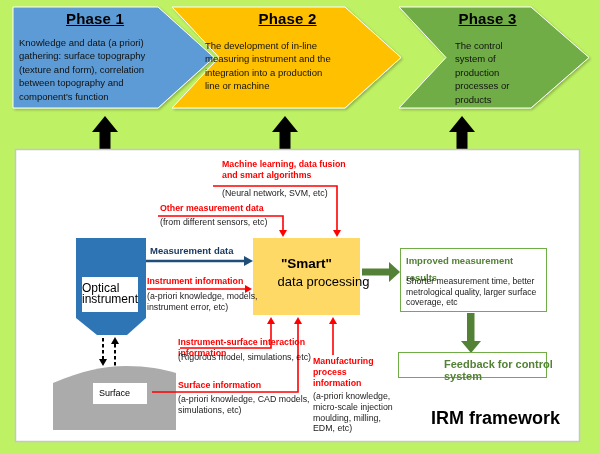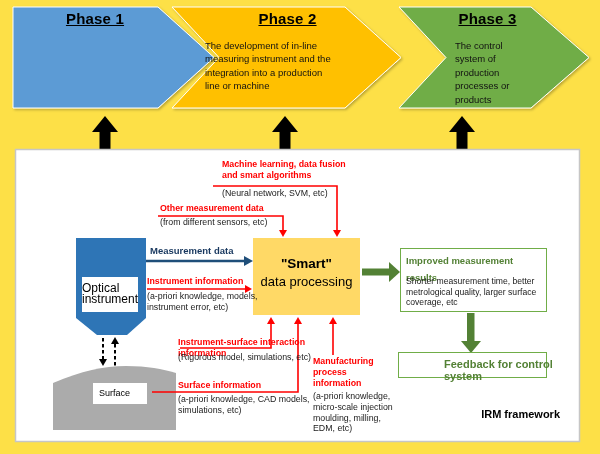--- a/index.html
+++ b/index.html
@@ -1,38 +1,38 @@
 <!DOCTYPE html>
 <html><head>
 <meta charset="utf-8">
 <style>
   html,body{margin:0;padding:0;background:#fff;}
   .stage{
-    position:relative;width:600px;height:454px;background:#fde047;
+    position:relative;width:600px;height:454px;background:#bef264;
     font-family:"Liberation Sans",sans-serif;overflow:hidden;
     -webkit-font-smoothing:antialiased;
   }
   .abs{position:absolute;}
   svg{position:absolute;left:0;top:0;}
   .phase-title{
     font-size:15px;font-weight:bold;text-decoration:underline;color:#000;
     text-align:center;letter-spacing:.2px;
   }
   .phase-body{font-size:9.5px;line-height:13.4px;color:#111;white-space:pre-line;}
   .red-label{font-size:8.8px;font-weight:bold;color:#ff0000;line-height:11px;white-space:pre-line;}
   .blk-detail{font-size:8.8px;color:#1a1a1a;line-height:10.8px;white-space:pre-line;}
   .navy-label{font-size:9.5px;font-weight:bold;color:#17375e;}
   .smart1{font-size:13.5px;font-weight:bold;color:#000;text-align:center;}
   .smart2{font-size:13px;color:#000;text-align:center;}
   .inst-label{font-size:12px;color:#000;text-align:left;line-height:11px;white-space:pre-line;}
   .surface-label{font-size:9px;color:#000;text-align:center;}
   .green-title{font-size:9.5px;font-weight:bold;color:#538135;line-height:17px;}
   .green-detail{font-size:8.6px;color:#1a1a1a;line-height:10.6px;white-space:pre-line;}
   .feedback-label{font-size:11px;font-weight:bold;color:#538135;}
-  .irm{font-size:11px;font-weight:bold;color:#000;text-align:right;}
+  .irm{font-size:18px;font-weight:bold;color:#000;text-align:right;}
 </style>
 </head>
 <body>
 
 <div class="stage">
 
   <svg width="600" height="454" viewBox="0 0 600 454">
     <defs>
       <filter id="ds" x="-20%" y="-20%" width="140%" height="140%">
         <feDropShadow dx="1.5" dy="1.5" stdDeviation="1" flood-color="#000" flood-opacity="0.25"></feDropShadow>
@@ -86,20 +86,25 @@
     <rect x="362" y="268.5" width="27" height="7" fill="#538135"></rect>
     <polygon points="389,262 400,272 389,282" fill="#538135"></polygon>
     <rect x="467" y="313" width="7.5" height="28" fill="#538135"></rect>
     <polygon points="461,341 481,341 471,353" fill="#538135"></polygon>
 
     <rect x="400.5" y="248.5" width="146" height="63" fill="#ffffff" stroke="#70AD47" stroke-width="1"></rect>
     <rect x="398.5" y="352.5" width="148" height="25" fill="#ffffff" stroke="#70AD47" stroke-width="1"></rect>
   </svg>
 
   <div class="abs phase-title" style="left:40px;top:10px;width:110px;">Phase 1</div>
+  <div class="abs phase-body" style="left:19px;top:36px;width:146px;">Knowledge and data (a priori)
+gathering: surface topography
+(texture and form), correlation
+between topography and
+component's function</div>
 
   <div class="abs phase-title" style="left:230px;top:10px;width:115px;">Phase 2</div>
   <div class="abs phase-body" style="left:205px;top:39px;width:170px;">The development of in-line
 measuring instrument and the
 integration into a production
 line or machine</div>
 
   <div class="abs phase-title" style="left:430px;top:10px;width:115px;">Phase 3</div>
   <div class="abs phase-body" style="left:455px;top:39px;width:95px;">The control
 system of
@@ -134,21 +139,21 @@
   <div class="abs blk-detail" style="left:313px;top:391px;width:95px;">(a-priori knowledge,
 micro-scale injection
 moulding, milling,
 EDM, etc)</div>
 
   <div class="abs inst-label" style="left:82px;top:283px;width:56px;">Optical
 instrument</div>
   <div class="abs surface-label" style="left:93px;top:388px;width:43px;">Surface</div>
 
   <div class="abs smart1" style="left:253px;top:256px;width:107px;">"Smart"</div>
-  <div class="abs smart2" style="left:253px;top:274px;width:107px;">data processing</div>
+  <div class="abs smart2" style="left:253px;top:274px;width:107px;padding-left:17px;">data processing</div>
 
   <div class="abs green-title" style="left:406px;top:252px;width:138px;white-space:pre-line;">Improved measurement
 results</div>
   <div class="abs green-detail" style="left:406px;top:276px;width:140px;">Shorter measurement time, better
 metrological quality, larger surface
 coverage, etc</div>
   <div class="abs feedback-label" style="left:405px;top:358px;width:145px;margin-left:39px;">Feedback for control system</div>
 
   <div class="abs irm" style="left:420px;top:408px;width:140px;">IRM framework</div>
 

